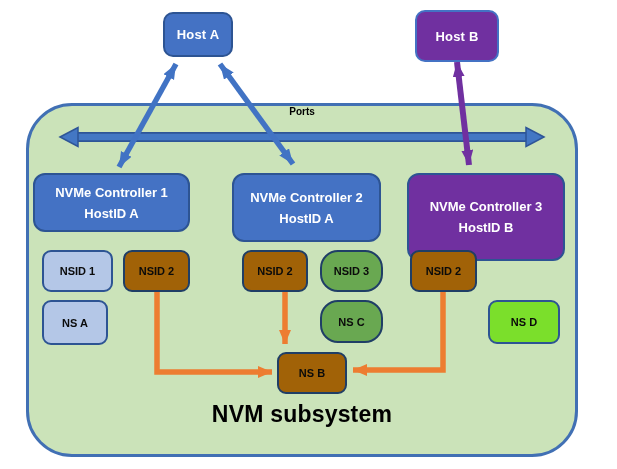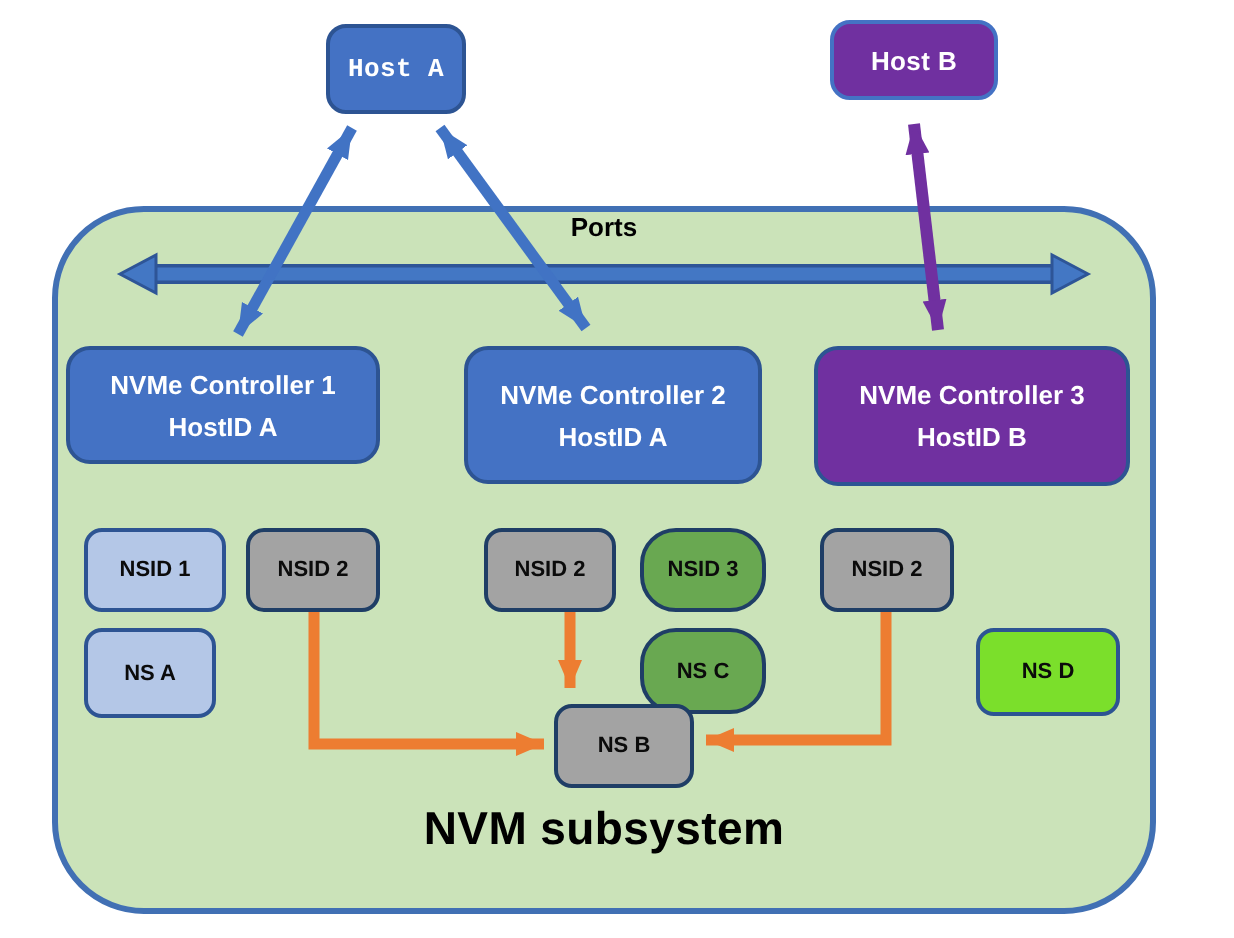--- a/index.html
+++ b/index.html
@@ -20,28 +20,28 @@
   .subsystem{
     background:#CBE3B9;border:3px solid #4170B4;border-radius:46px;
   }
   .ctrl{
     border-radius:12px;color:#ffffff;font-size:13px;font-weight:bold;line-height:21px;
     flex-direction:column;border:2px solid #2D5493;
   }
   .ctrl-blue{background:#4472C4;}
   .ctrl-purple{background:#7030A0;}
   .nsbox{
-    border-radius:9px;color:#0b0b0b;font-size:11px;font-weight:bold;border:2px solid #404040;margin-top:14px;
+    border-radius:9px;color:#0b0b0b;font-size:11px;font-weight:bold;border:2px solid #404040;
   }
   .fill-ltblue{background:#B4C7E7;border-color:#2D5493;}
-  .fill-orange{background:#a3a3a3;border-color:#1F3E66;justify-content:center;}
+  .fill-orange{background:#a16207;border-color:#1F3E66;justify-content:center;}
   .fill-green{background:#69A851;border-color:#1F3E66;border-radius:18px;}
   .fill-lime{background:#7BDF2B;border-color:#2D5493;}
   .lbl{position:absolute;text-align:center;color:#000;font-weight:bold;}
-  .ports-lbl{font-size:13px;}
+  .ports-lbl{font-size:10px;}
   .nvm-lbl{font-size:23px;letter-spacing:.2px;}
   svg.overlay{position:absolute;left:0;top:0;pointer-events:none;}
 </style>
 </head>
 <body>
 
 <div id="canvas">
 
   <div class="abs subsystem" style="left:26px;top:103px;width:552px;height:354px;"></div>
 
@@ -71,38 +71,38 @@
 
     <line x1="457" y1="62" x2="469" y2="165" stroke="#7030A0" stroke-width="6" marker-start="url(#head-purple)" marker-end="url(#head-purple)"></line>
 
     <polyline points="157,292 157,372 272,372" fill="none" stroke="#ED7D31" stroke-width="5.5" marker-end="url(#head-orange)"></polyline>
 
     <line x1="285" y1="292" x2="285" y2="344" stroke="#ED7D31" stroke-width="5.5" marker-end="url(#head-orange)"></line>
 
     <polyline points="443,292 443,370 353,370" fill="none" stroke="#ED7D31" stroke-width="5.5" marker-end="url(#head-orange)"></polyline>
   </svg>
 
-  <div class="box host host-a" style="left:163px;top:12px;width:70px;height:45px;font-family:Liberation Mono, monospace;">
+  <div class="box host host-a" style="left:163px;top:12px;width:70px;height:45px;">
     <span>Host A</span>
   </div>
-  <div class="box host host-b" style="left:415px;top:10px;width:84px;height:40px;">
+  <div class="box host host-b" style="left:415px;top:10px;width:84px;height:52px;">
     <span>Host B</span>
   </div>
 
   <div class="lbl ports-lbl" style="left:252px;top:106px;width:100px;">Ports</div>
 
   <div class="box ctrl ctrl-blue" style="left:33px;top:173px;width:157px;height:59px;">
     <span>NVMe Controller 1</span>
     <span>HostID A</span>
   </div>
   <div class="box ctrl ctrl-blue" style="left:232px;top:173px;width:149px;height:69px;">
     <span>NVMe Controller 2</span>
     <span>HostID A</span>
   </div>
-  <div class="box ctrl ctrl-purple" style="left:407px;top:173px;width:158px;height:70px;">
+  <div class="box ctrl ctrl-purple" style="left:407px;top:173px;width:158px;height:88px;">
     <span>NVMe Controller 3</span>
     <span>HostID B</span>
   </div>
 
   <div class="box nsbox fill-ltblue" style="left:42px;top:250px;width:71px;height:42px;">
     <span>NSID 1</span>
   </div>
   <div class="box nsbox fill-orange" style="left:123px;top:250px;width:67px;height:42px;">
     <span>NSID 2</span>
   </div>
@@ -118,19 +118,19 @@
 
   <div class="box nsbox fill-ltblue" style="left:42px;top:300px;width:66px;height:45px;">
     <span>NS A</span>
   </div>
   <div class="box nsbox fill-green" style="left:320px;top:300px;width:63px;height:43px;">
     <span>NS C</span>
   </div>
   <div class="box nsbox fill-lime" style="left:488px;top:300px;width:72px;height:44px;">
     <span>NS D</span>
   </div>
-  <div class="box nsbox fill-orange" style="left:277px;top:338px;width:70px;height:42px;">
+  <div class="box nsbox fill-orange" style="left:277px;top:352px;width:70px;height:42px;">
     <span>NS B</span>
   </div>
 
   <div class="lbl nvm-lbl" style="left:152px;top:401px;width:300px;">NVM subsystem</div>
 
 </div>
 
 </body></html>

